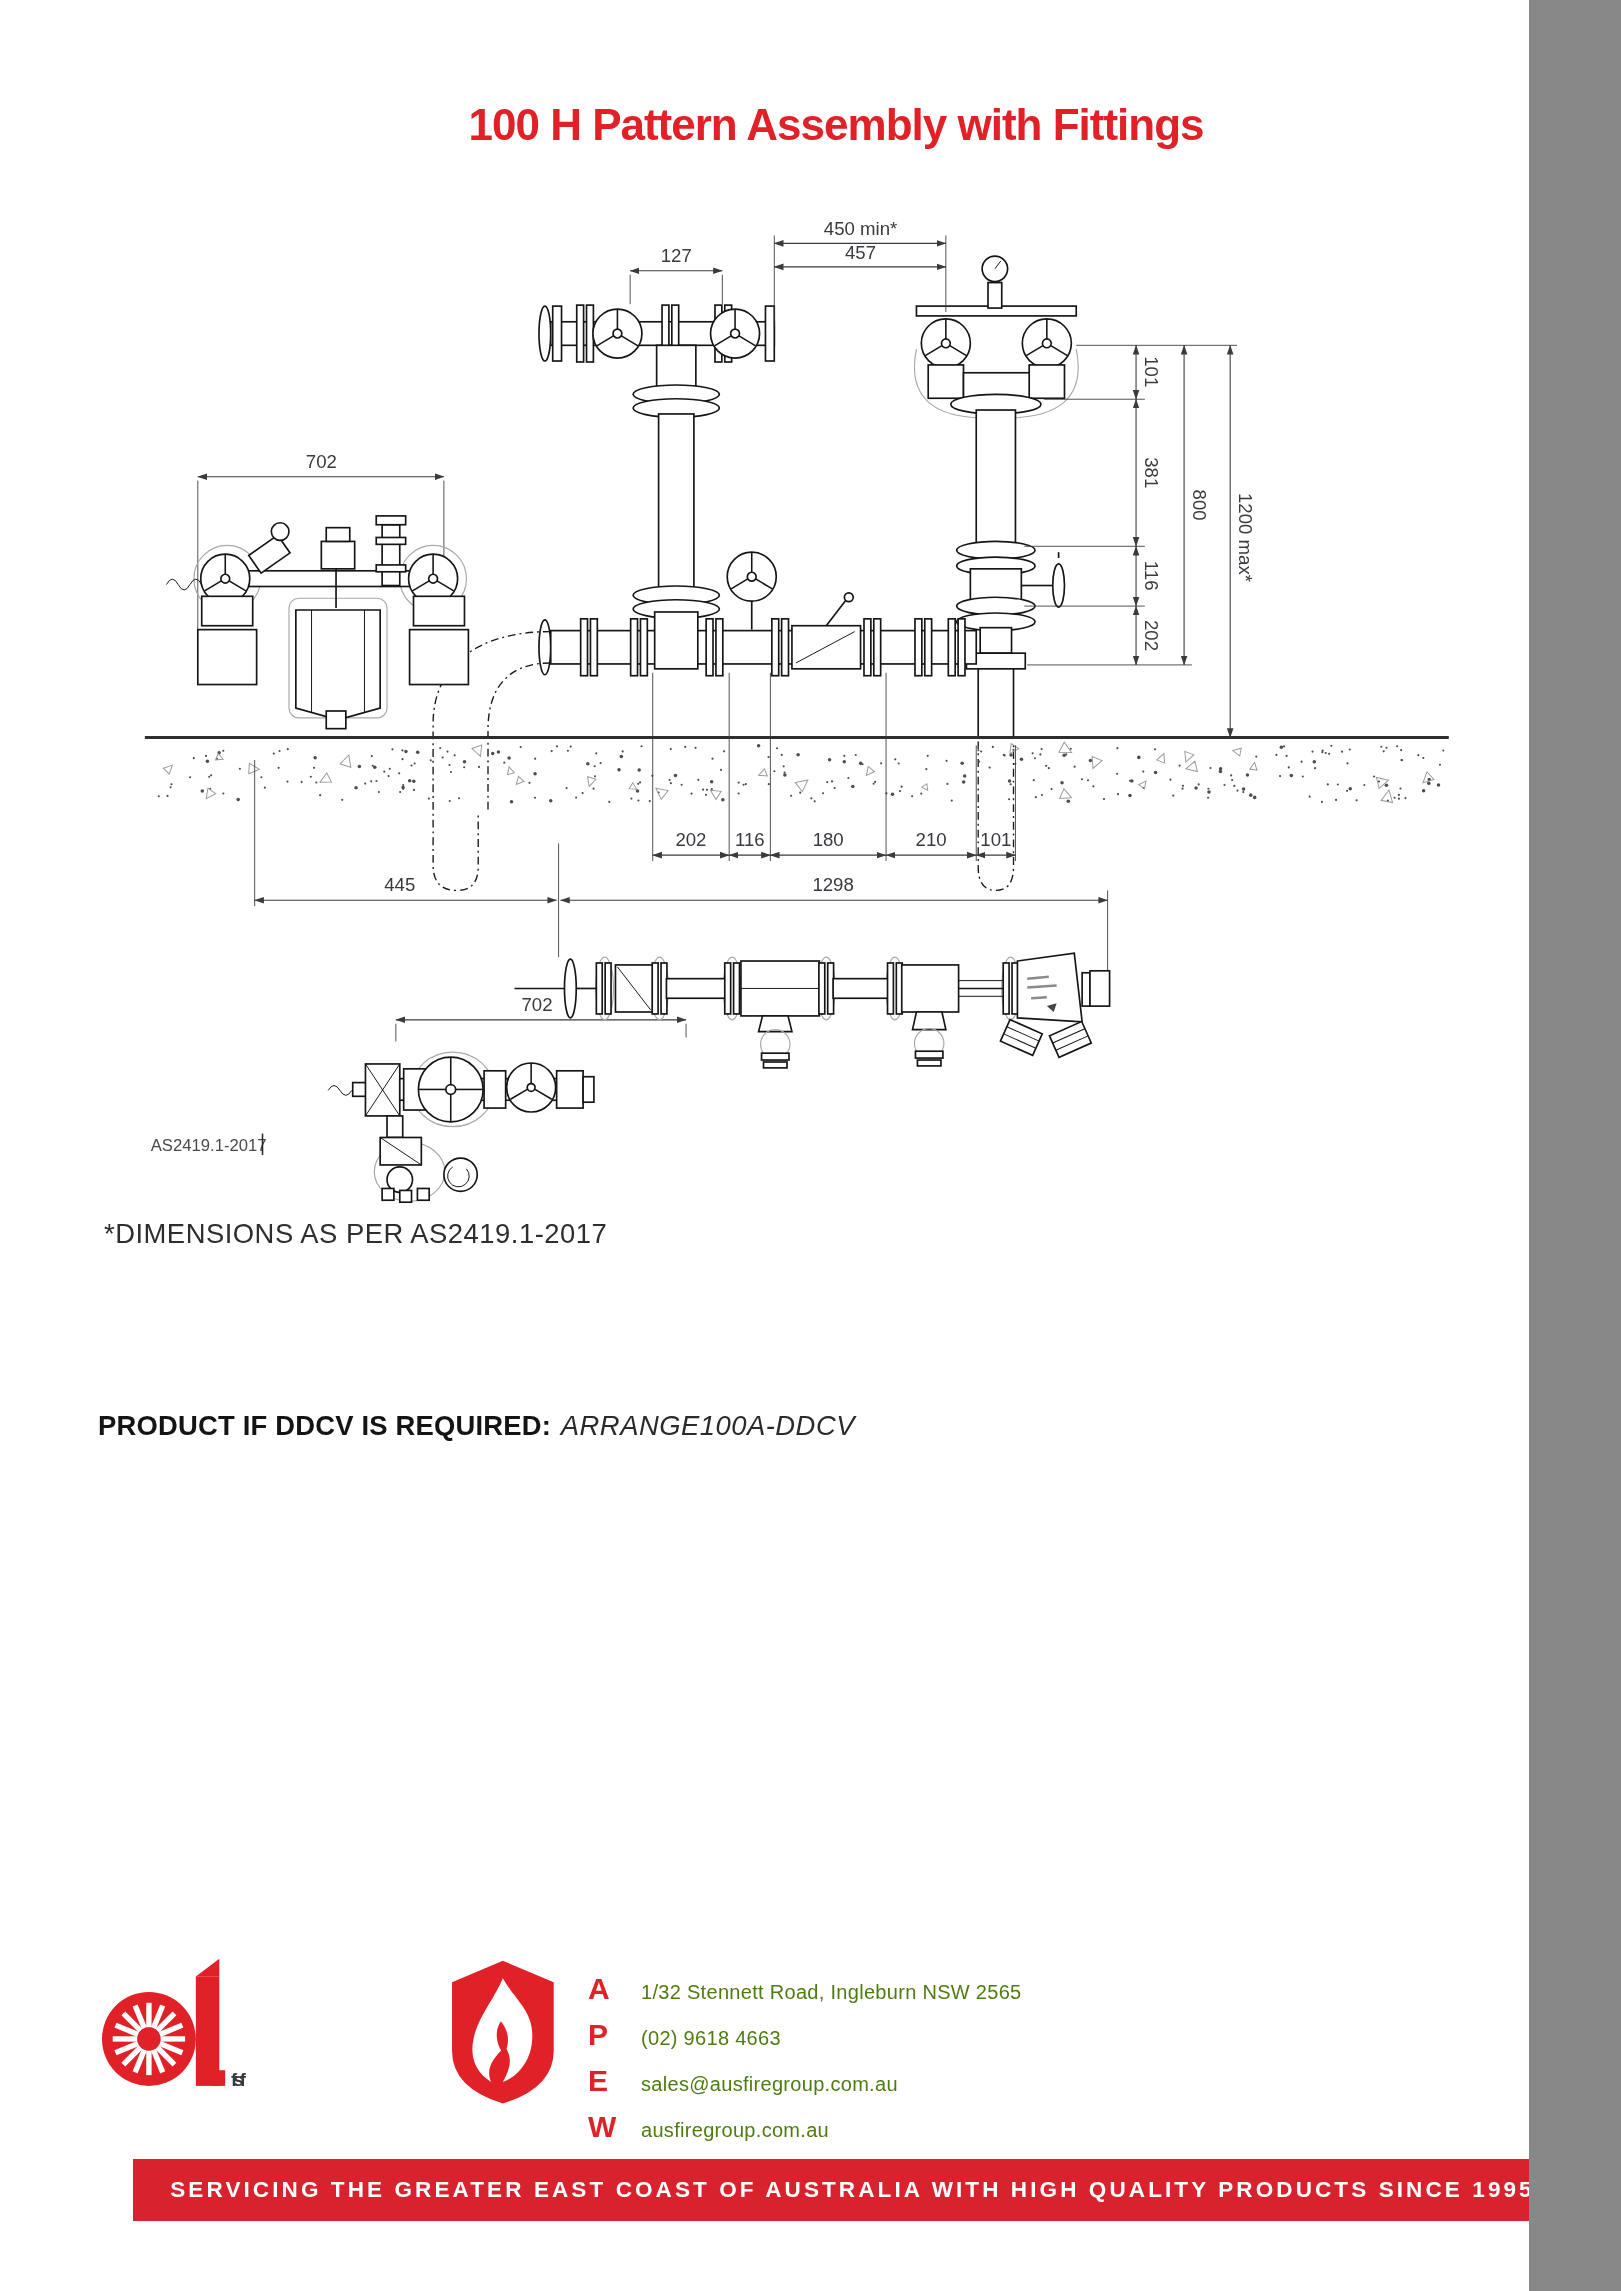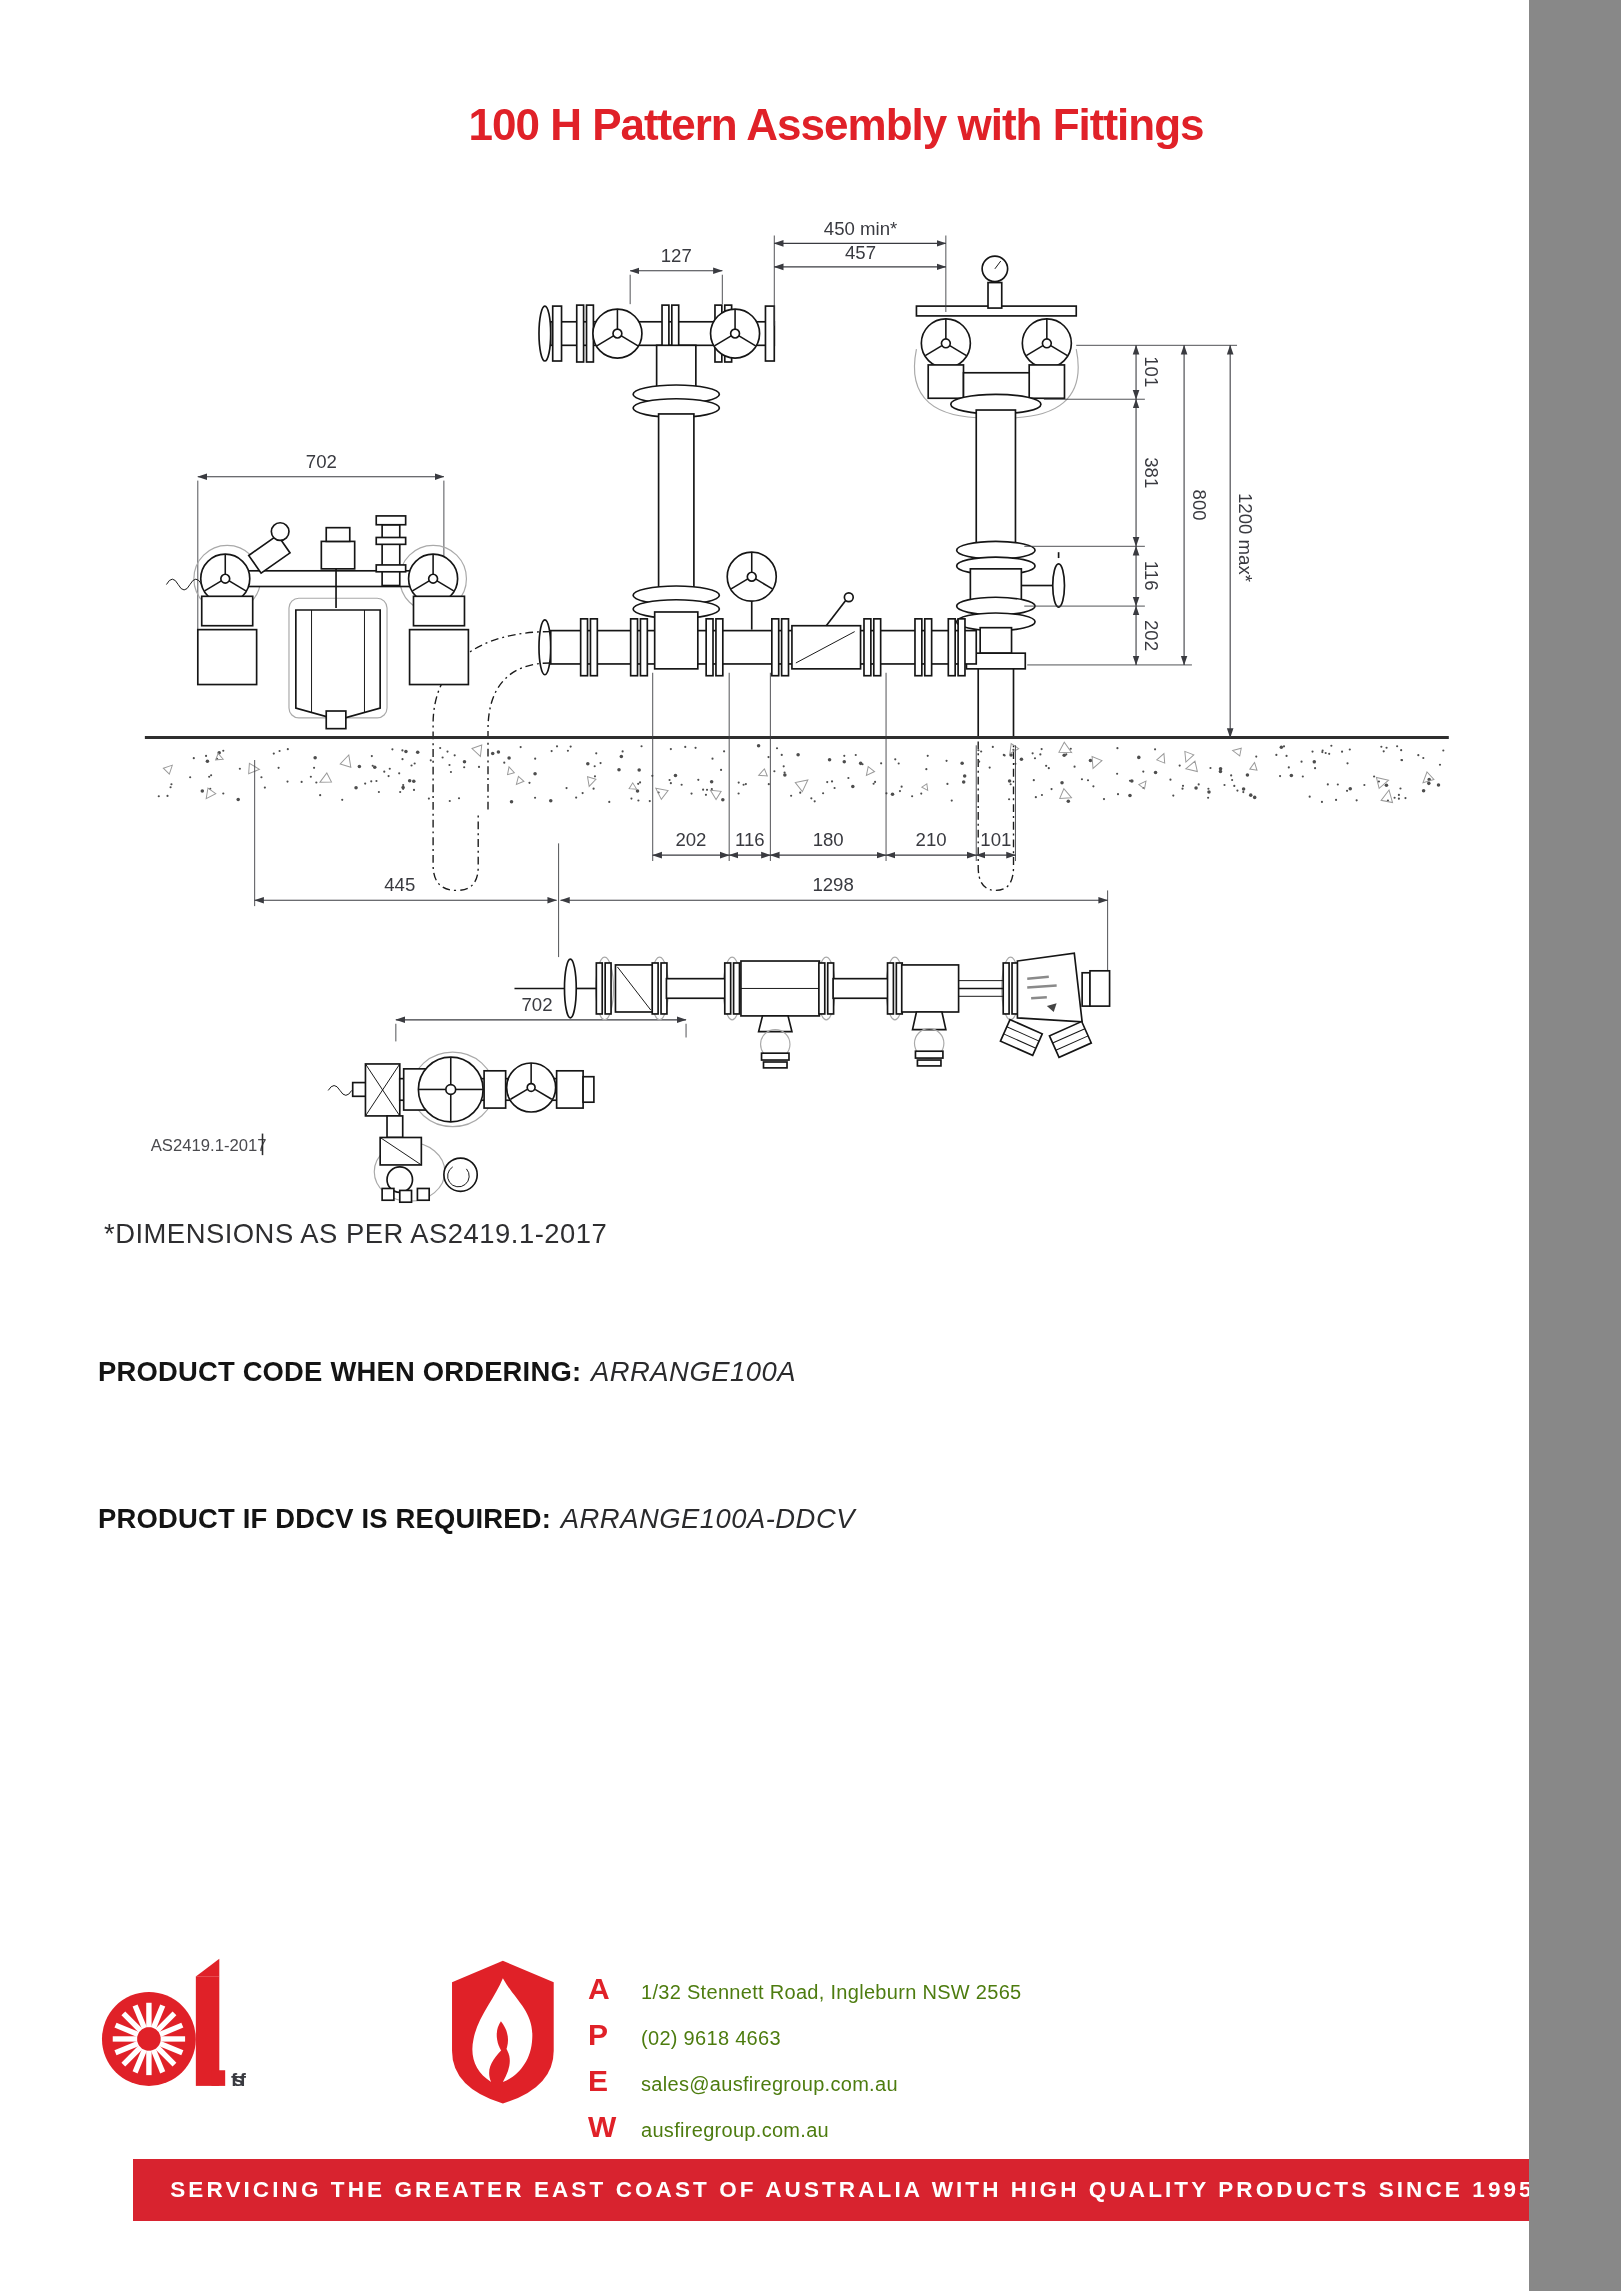--- a/index.html
+++ b/index.html
@@ -4,21 +4,21 @@
 <style>
   html,body{margin:0;padding:0;background:#888;}
   .page{position:relative;width:1529px;height:2292px;background:#ffffff;overflow:hidden;
         font-family:"Liberation Sans",sans-serif;}
   .title{position:absolute;top:100px;left:0;width:100%;padding-left:143px;box-sizing:border-box;
          text-align:center;font-size:44px;font-weight:bold;letter-spacing:-1px;}
   .note{position:absolute;top:1218px;left:104px;font-size:27.4px;color:#2e2e30;letter-spacing:0.5px;}
   .order-line{position:absolute;left:98px;font-size:27.4px;color:#141414;}
   .order-line .lbl{font-weight:bold;letter-spacing:0.2px;}
   .order-line .val{font-style:italic;color:#2a2a2c;margin-left:9.8px;letter-spacing:0.5px;}
-  .order-1{top:1356px;} .order-2{top:1503px;}
+  .order-1{top:1356px;} .order-2{top:1410px;}
   
   .footer-logo{position:absolute;left:86px;top:1949px;width:470px;height:176px;}
   .contact{position:absolute;left:588px;top:1972px;}
   .contact-row{display:flex;align-items:baseline;height:46px;}
   .contact-key{width:53px;font-weight:bold;font-size:30px;}
   .contact-val{font-size:20px;color:#4d7c0f;letter-spacing:0.3px;}
   .banner{position:absolute;left:93px;top:2159px;width:1439px;height:62px;
           display:flex;align-items:center;justify-content:center;margin-left:40px;}
   .banner span{color:#ffffff;font-size:22.5px;font-weight:bold;letter-spacing:3.1px;}
   
@@ -666,23 +666,20 @@
     </g>
 
     <g>
       <text x="64" y="1014" style="font-size:17px;fill:#4a4a4e;">AS2419.1-2017</text>
       <line x1="178" y1="996" x2="178" y2="1018" stroke="#2c2c2e" stroke-width="1.6"></line>
     </g>
   </svg>
 
   <div class="note">*DIMENSIONS AS PER AS2419.1-2017</div>
 
-  <div class="order-line order-1">
-    <span class="lbl">PRODUCT CODE WHEN ORDERING:</span><span class="val">ARRANGE100A</span>
-  </div>
   <div class="order-line order-2">
     <span class="lbl">PRODUCT IF DDCV IS REQUIRED:</span><span class="val">ARRANGE100A-DDCV</span>
   </div>
 
   <svg class="footer-logo" width="470" height="176" viewBox="0 0 480 180">
     <g>
       <circle cx="64" cy="92" r="48" id="logo-a-disc" fill="#e02128"></circle>
       <g stroke="#ffffff" stroke-width="5.5" id="logo-rays">
           <line x1="76" y1="92" x2="101" y2="92"></line>
           <line x1="75.08655439013543" y1="96.59220118838108" x2="98.1835427029176" y2="106.15928699750832"></line>

